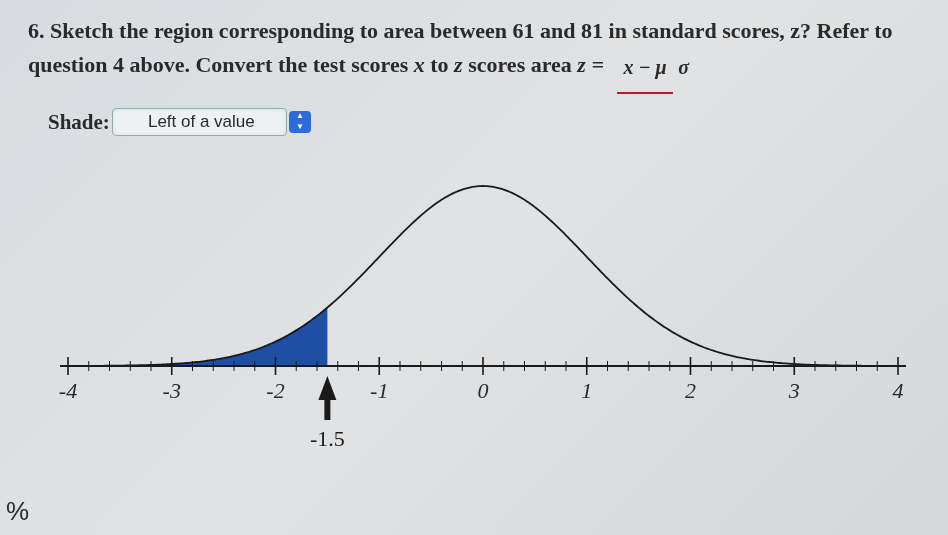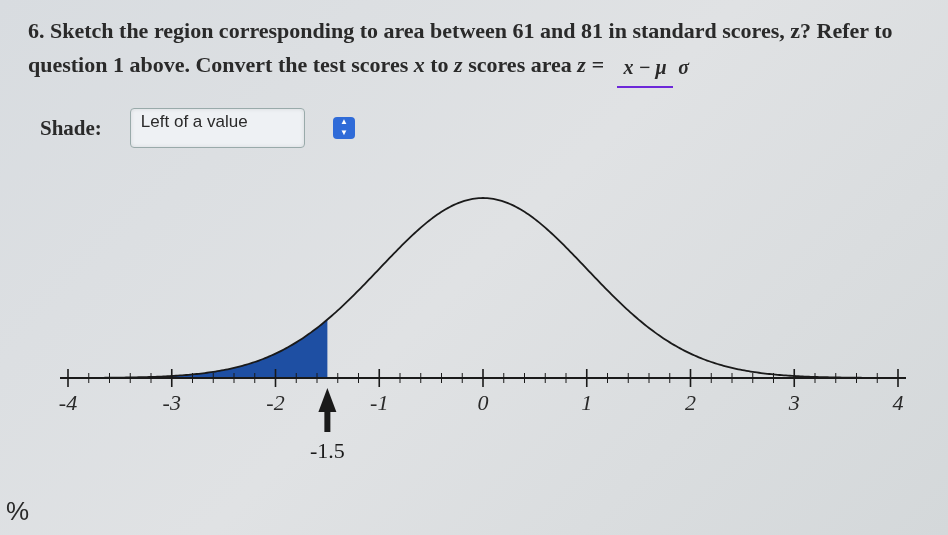--- a/index.html
+++ b/index.html
@@ -8,42 +8,42 @@
     background: linear-gradient(135deg, #d8dce0 0%, #e0e2e4 50%, #d4d8da 100%);
     font-family: Georgia, 'Times New Roman', serif;
     color: #2a2a2a;
     padding: 14px 28px 20px 28px;
     position: relative;
     overflow: hidden;
   }
   .q { font-size: 22px; font-weight: 600; line-height: 1.55; font-family: Liberation Serif, serif; }
   .q .num { font-weight: 700; }
   .frac { display: inline-block; vertical-align: middle; text-align: center; font-style: italic; margin-left: 8px; }
-  .frac .t { border-bottom: 2px solid #6d28d9; padding: 0 6px 8px; font-size: 20px; }
+  .frac .t { border-bottom: 2px solid #b91c1c; padding: 0 6px 14px; font-size: 20px; }
   .frac .b { padding-top: 2px; font-size: 20px; }
   .var { font-style: italic; }
-  .shade-row { margin-top: 24px; margin-left: 12px; font-size: 21px; display: flex; align-items: center; gap: 28px; flex-wrap: wrap; }
+  .shade-row { margin-top: 24px; margin-left: 20px; font-size: 21px; display: flex; align-items: center; gap: 2px; flex-wrap: wrap; text-align: center; }
   .shade-lbl { font-weight: 700; }
-  .sel { display: inline-flex; align-items: center; border: 1px solid #9aa; background: #eef1f4; border-radius: 4px; padding: 3px 6px 15px 10px; font-size: 17px; font-family: Arial, sans-serif; font-weight: 400; min-width: 175px; box-shadow: inset 0 0 4px rgba(0,0,0,.1); }
+  .sel { display: inline-flex; align-items: center; border: 1px solid #9aa; background: #eef1f4; border-radius: 4px; padding: 3px 6px 3px 10px; font-size: 17px; font-family: Arial, sans-serif; font-weight: 400; min-width: 175px; box-shadow: inset 0 0 4px rgba(0,0,0,.1); }
   .sel .txt { flex: 1; }
   .stepper { width: 22px; height: 22px; background: #2f6bd8; border-radius: 4px; display: flex; flex-direction: column; align-items: center; justify-content: center; font-size: 8px; color: #fff; line-height: 1; }
   .stepper span { display:block; height:50%; line-height:10px; }
   .chart-wrap { margin-top: 30px; margin-left: 20px; position: relative; width: 880px; height: 290px; }
   svg { overflow: visible; }
   .axis-tick { font: 22px Georgia, serif; font-style: italic; fill: #2a2a2a; }
   .arrow-lbl { font: 22px Georgia, serif; fill: #1a1a1a; }
   .pct { position: absolute; left: 6px; bottom: 8px; font-size: 26px; font-weight: 500; font-family: Arial, sans-serif; }
 </style>
 </head>
 <body>
 
 <div class="q">
   <span class="num">6.</span>
   <span>Sketch the region corresponding to area between 61 and 81 in standard scores, z? Refer to</span><br>
-  <span>question 1 above. Convert the test scores </span><span class="var">x</span><span> to </span><span class="var">z</span><span> scores area </span>
+  <span>question 4 above. Convert the test scores </span><span class="var">x</span><span> to </span><span class="var">z</span><span> scores area </span>
   <span class="var">z =</span>
   <span class="frac">
     <span class="t">x − μ</span>
     <span class="b">σ</span>
   </span>
 </div>
 
 <div class="shade-row">
   <span class="shade-lbl">Shade:</span>
   <span class="sel">

